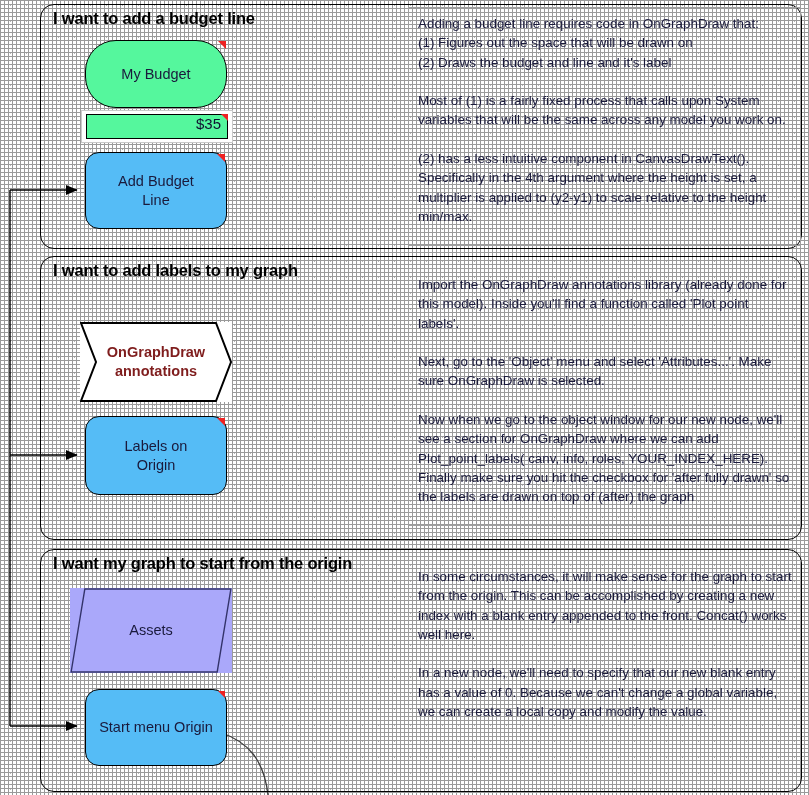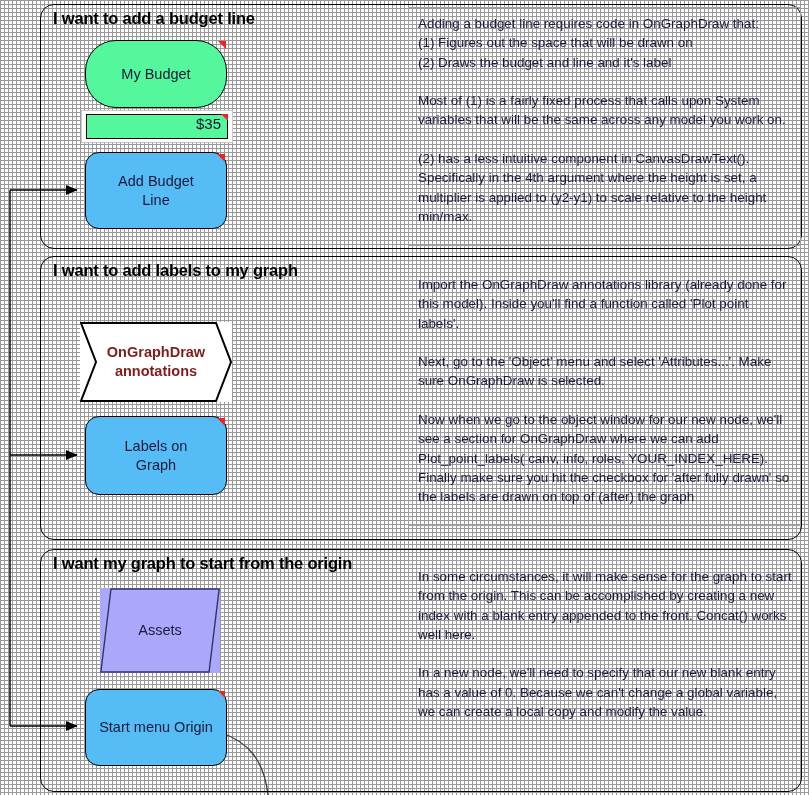--- a/index.html
+++ b/index.html
@@ -211,35 +211,35 @@
   <div class="node chevron" style="left:80px; top:322px; width:152px; height:80px;">
     <svg class="shape-svg" viewBox="0 0 152 80" preserveAspectRatio="none">
       <path d="M1,1 L136,1 L151,40 L136,79 L1,79 L16,40 Z" fill="#ffffff" stroke="#000000" stroke-width="2" vector-effect="non-scaling-stroke"></path>
     </svg>
     <span class="node-label" style="white-space:pre-line;">OnGraphDraw
 annotations</span>
   </div>
 
   <div class="node round-blue" style="left:85px; top:416px; width:142px; height:79px;">
     <span class="node-label" style="white-space:pre-line;">Labels on
-Graph</span>
+Origin</span>
     <span class="corner-flag" style="right:1px; top:1px;"></span>
   </div>
 
   <div class="note" style="left:408px; top:268px; width:393px; height:258px;">Import the OnGraphDraw annotations library (already done for this model). Inside you'll find a function called 'Plot point labels'.
 
 Next, go to the 'Object' menu and select 'Attributes...'. Make sure OnGraphDraw is selected.
 
 Now when we go to the object window for our new node, we'll see a section for OnGraphDraw where we can add Plot_point_labels( canv, info, roles, YOUR_INDEX_HERE). Finally make sure you hit the checkbox for 'after fully drawn' so the labels are drawn on top of (after) the graph</div>
 
   <div class="section" style="top:549px; height:243px;">
     <span class="section-title">I want my graph to start from the origin</span>
   </div>
 
-  <div class="node parallelogram" style="left:100px; top:588px; width:120px; height:85px;">
+  <div class="node parallelogram" style="left:70px; top:588px; width:162px; height:85px;">
     <svg class="shape-svg" viewBox="0 0 142 85" preserveAspectRatio="none">
       <path d="M13,1 L141,1 L129,84 L1,84 Z" fill="#aaa8fa" stroke="#33336a" stroke-width="1.4" vector-effect="non-scaling-stroke"></path>
     </svg>
     <span class="node-label">Assets</span>
   </div>
 
   <div class="node round-blue" style="left:85px; top:689px; width:142px; height:77px;">
     <span class="node-label">Start menu Origin</span>
     <span class="corner-flag" style="right:1px; top:1px; border-top-width:7px; border-left-width:7px;"></span>
   </div>

